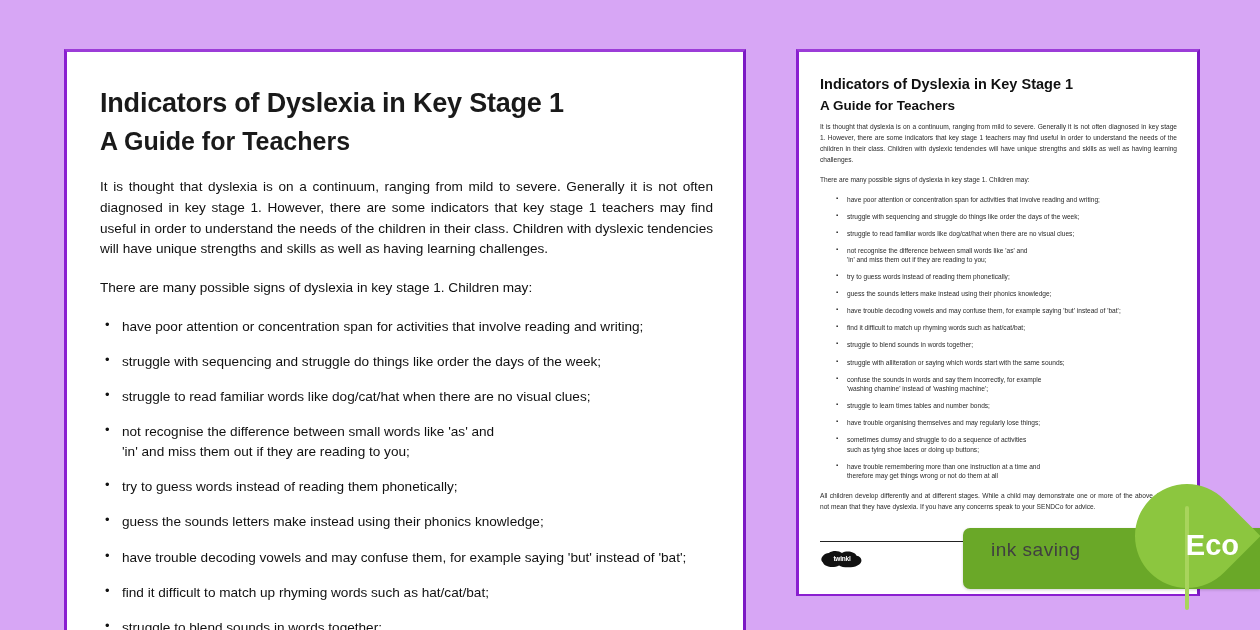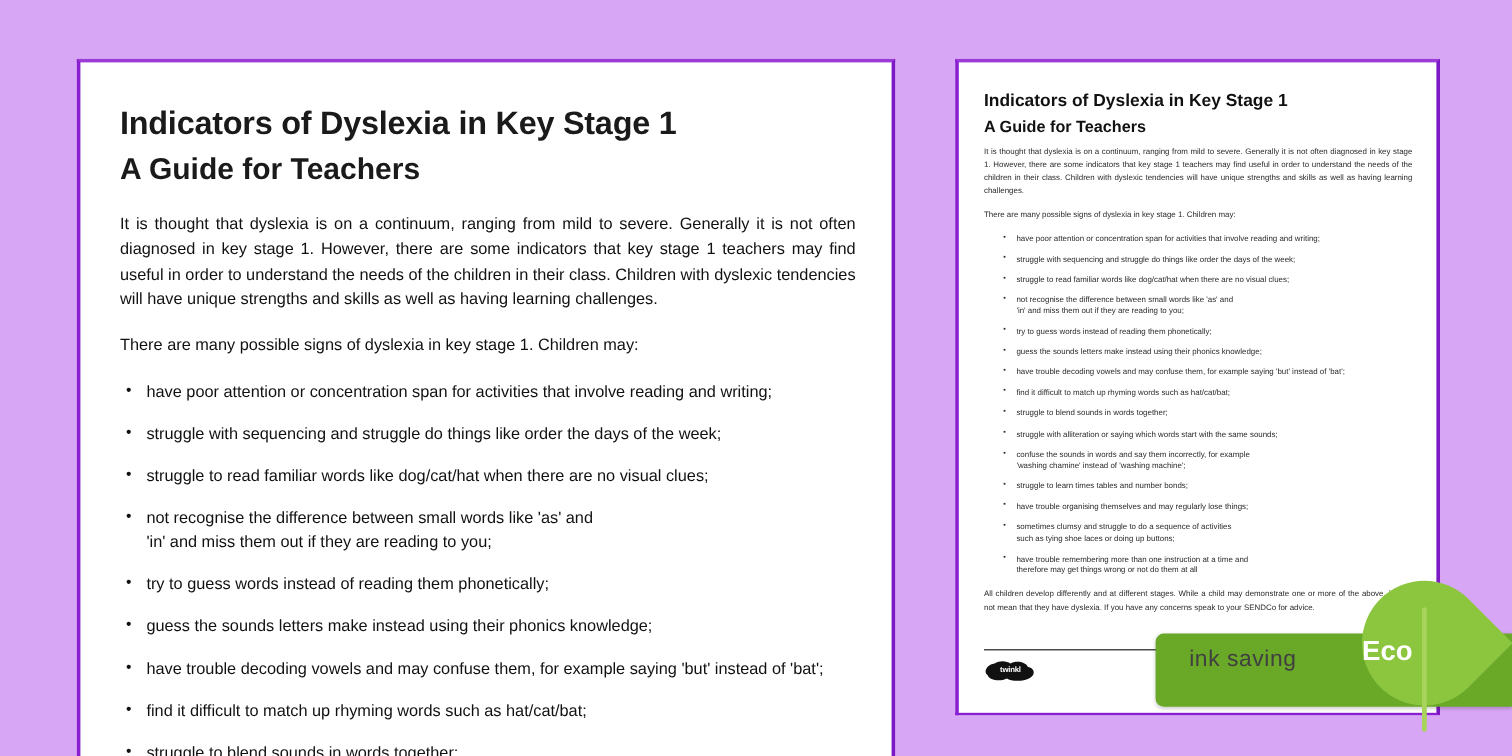--- a/index.html
+++ b/index.html
@@ -220,22 +220,22 @@
     top: 22px;
     width: 4px;
     height: 104px;
     background: #a8d45c;
     border-radius: 2px;
   }
   #eco-leaf .eco-label {
     position: absolute;
     left: 0; right: 0;
     top: 45px;
-    text-align: left;
-    font-size: 23px;
+    text-align: right;
+    font-size: 29px;
     font-weight: bold;
     color: #ffffff;
     z-index: 3;
   }
 </style>
 </head>
 <body>
 
 <div id="page-left">
   <div class="inner">

